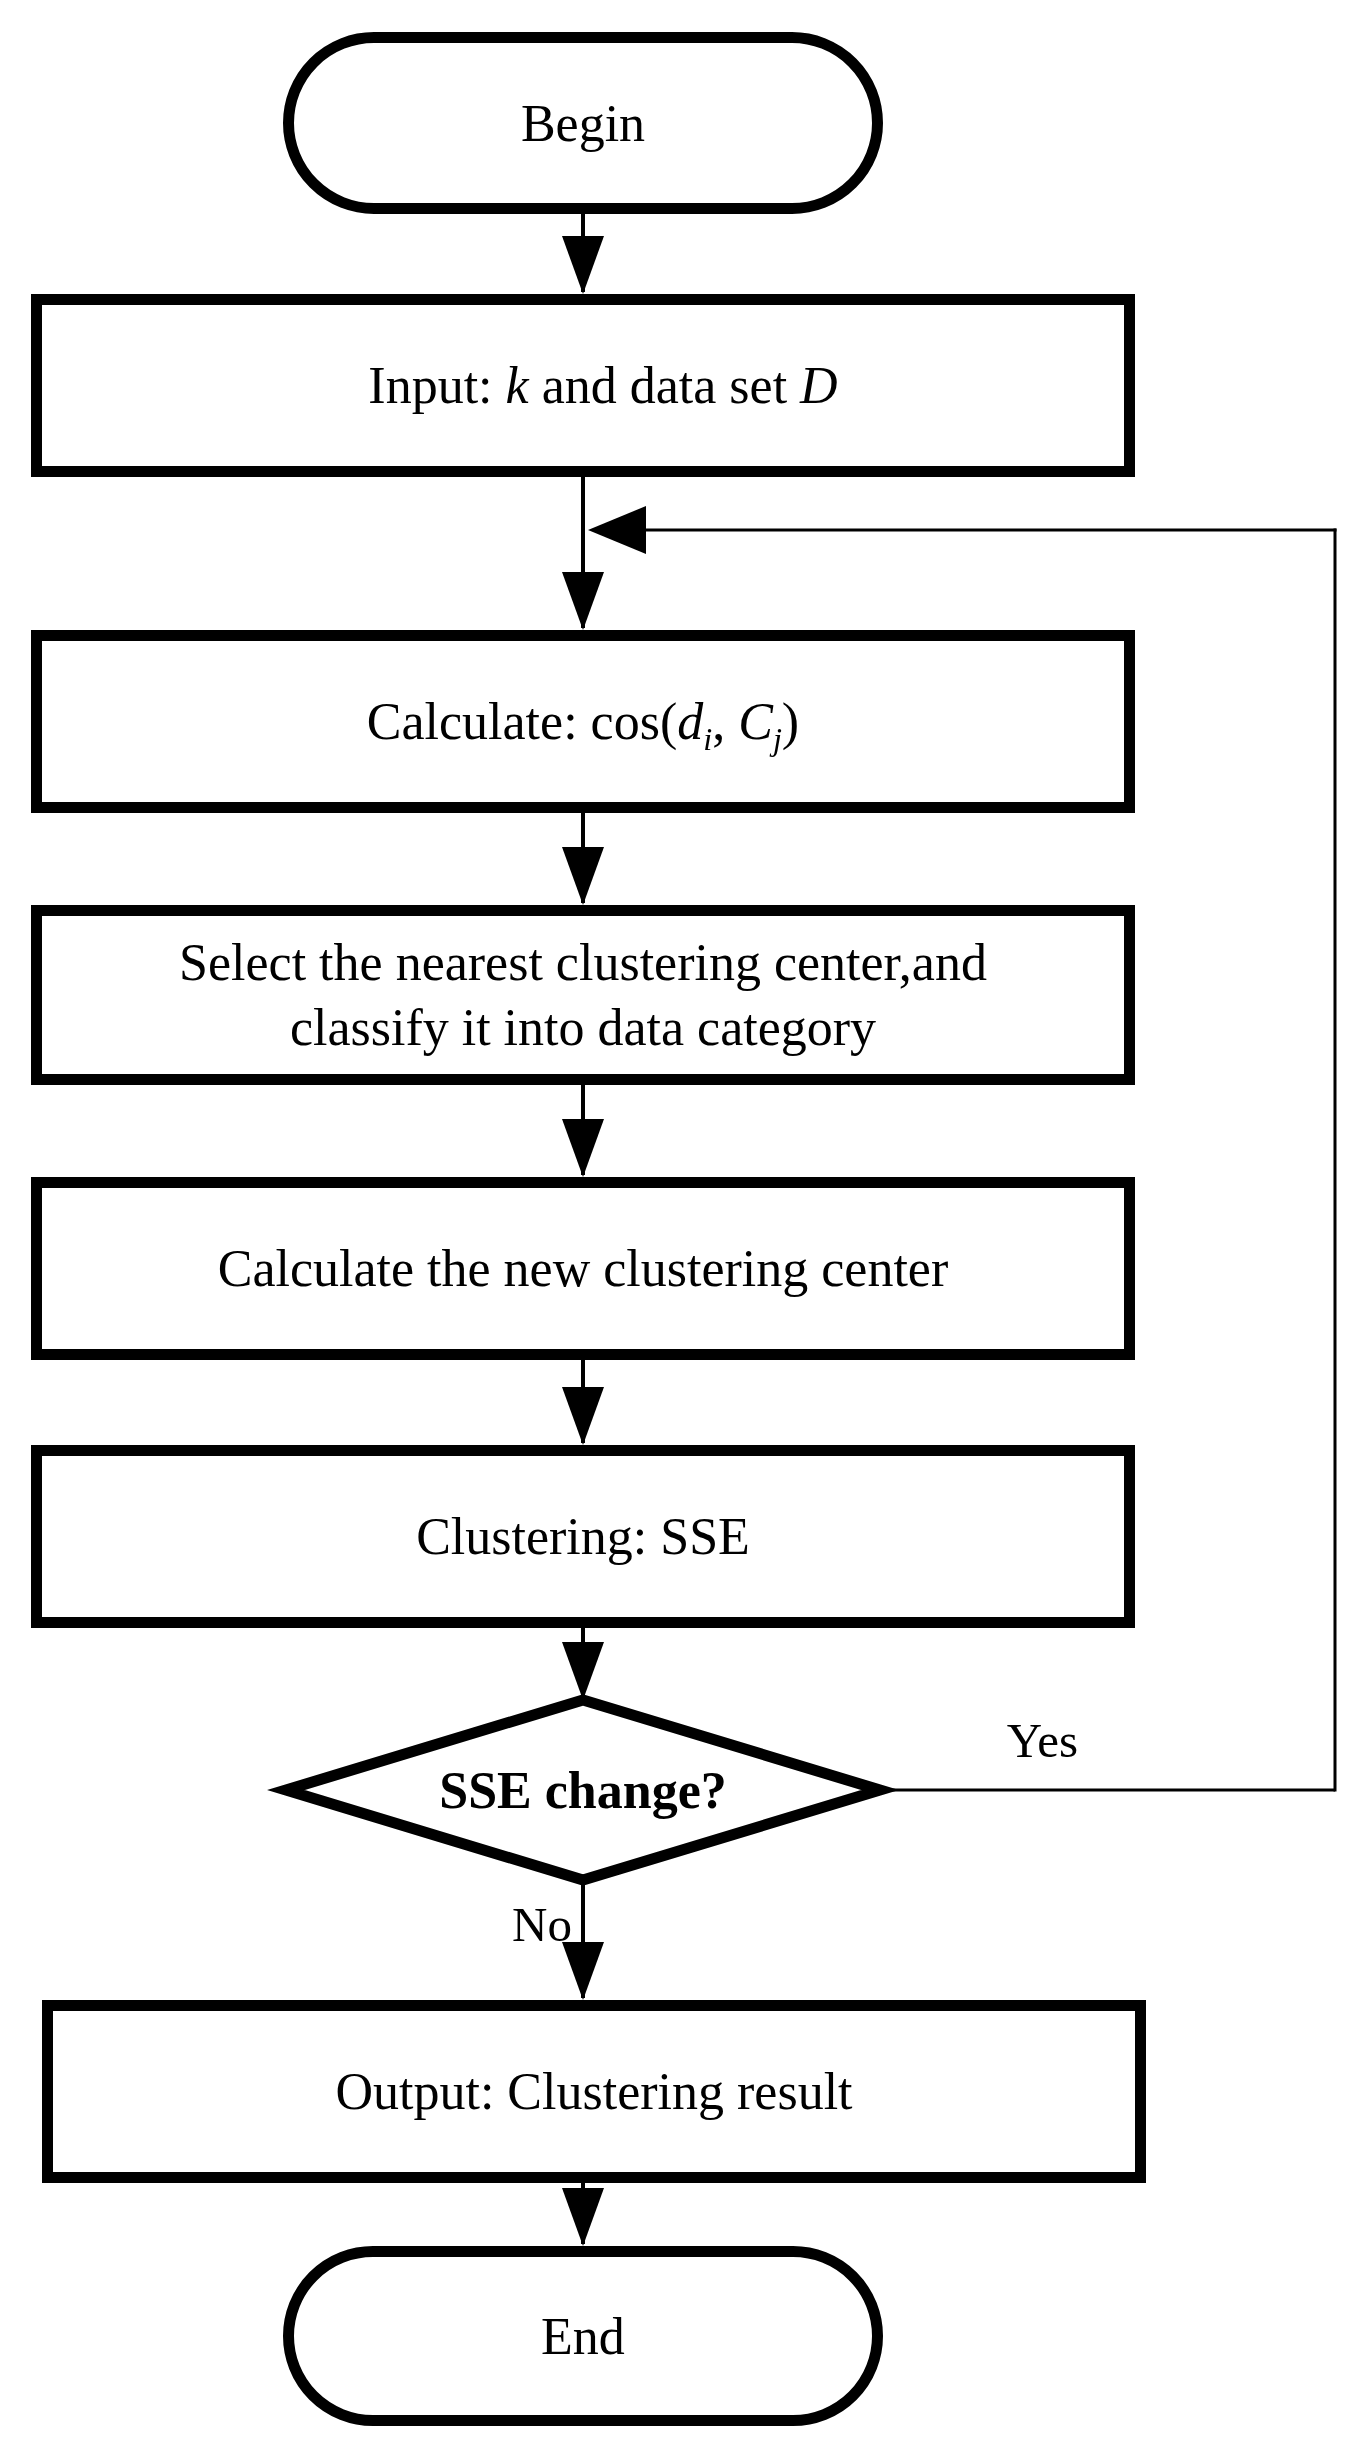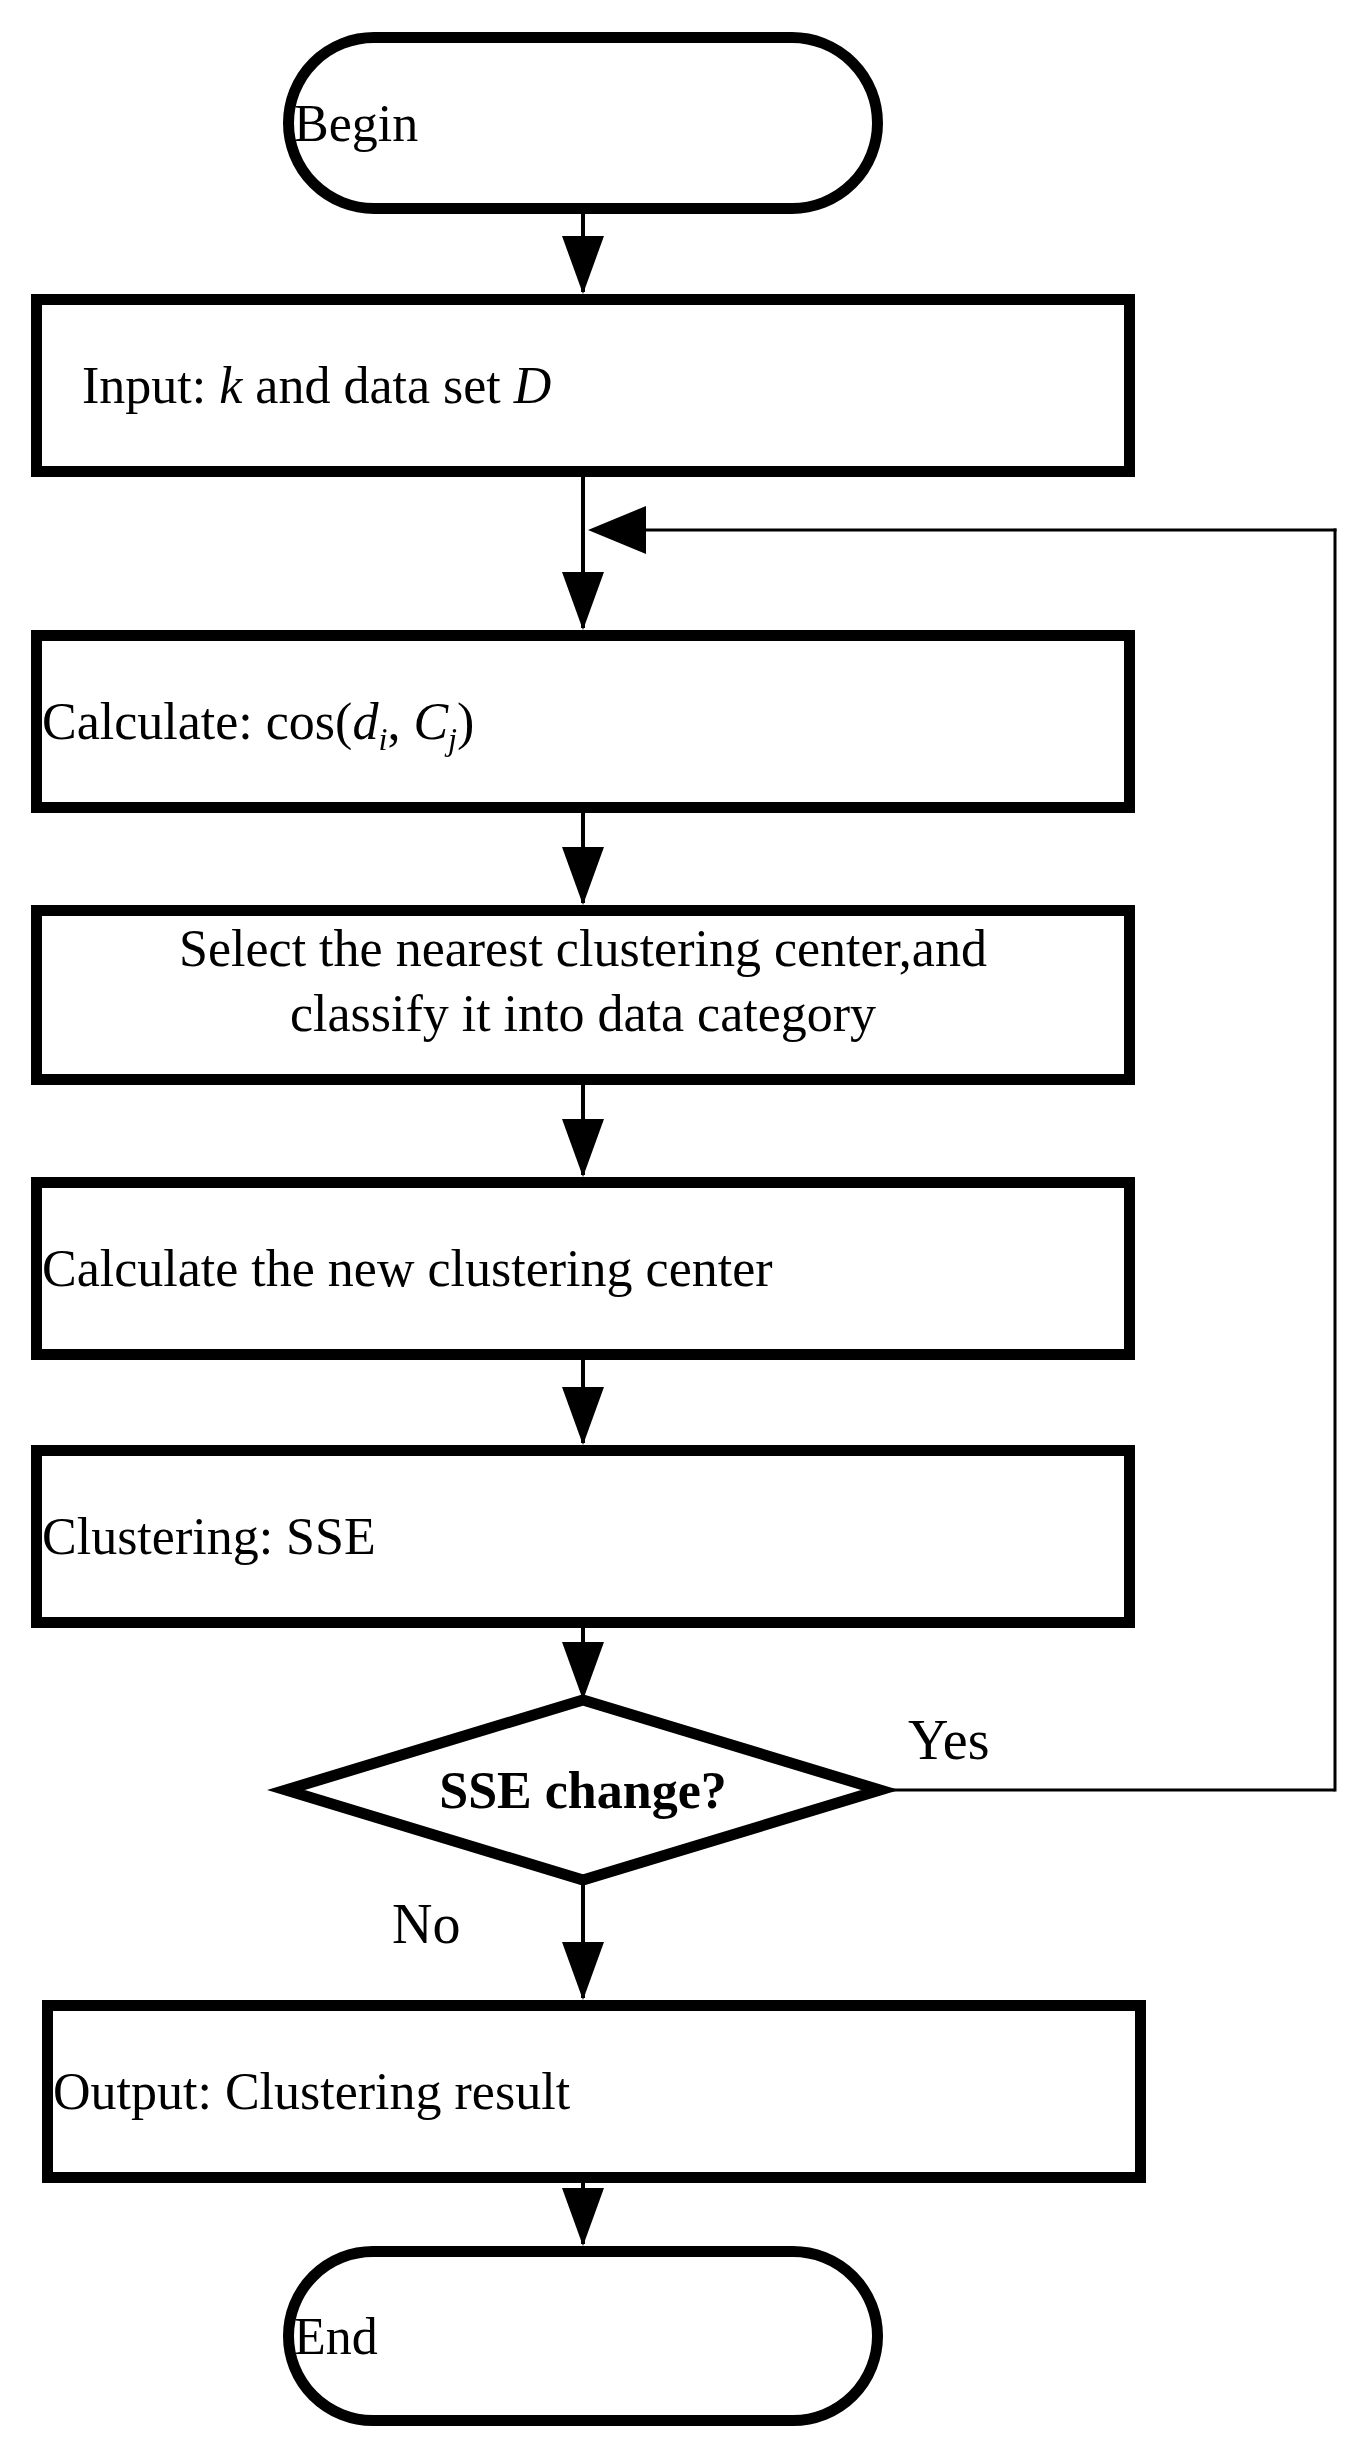--- a/index.html
+++ b/index.html
@@ -17,45 +17,45 @@
     left: 0; top: 0;
     width: 1360px; height: 2453px;
   }
   .node {
     position: absolute;
     box-sizing: border-box;
     background: #ffffff;
     border: 11px solid #000000;
     display: flex;
     align-items: center;
-    justify-content: flex-start;
+    justify-content: center;
     text-align: center;
     font-size: 52px;
     line-height: 1.25;
     white-space: pre-wrap;
   }
   .stadium { border-radius: 100px; }
   .plain {
     position: absolute;
     box-sizing: border-box;
     display: flex;
     align-items: center;
     justify-content: center;
     text-align: center;
     font-size: 52px;
     background: transparent;
     border: none;
     font-weight: bold;
   }
   .edge-label {
     position: absolute;
-    font-size: 56px;
+    font-size: 49px;
     display: flex;
     align-items: center;
-    justify-content: flex-start;
+    justify-content: flex-end;
   }
   .it { font-style: italic; }
   sub.it { font-size: 0.62em; line-height: 0; }
 </style>
 </head>
 <body>
 
 <div class="canvas">
 
   <svg class="layer" viewBox="0 0 1360 2453">

